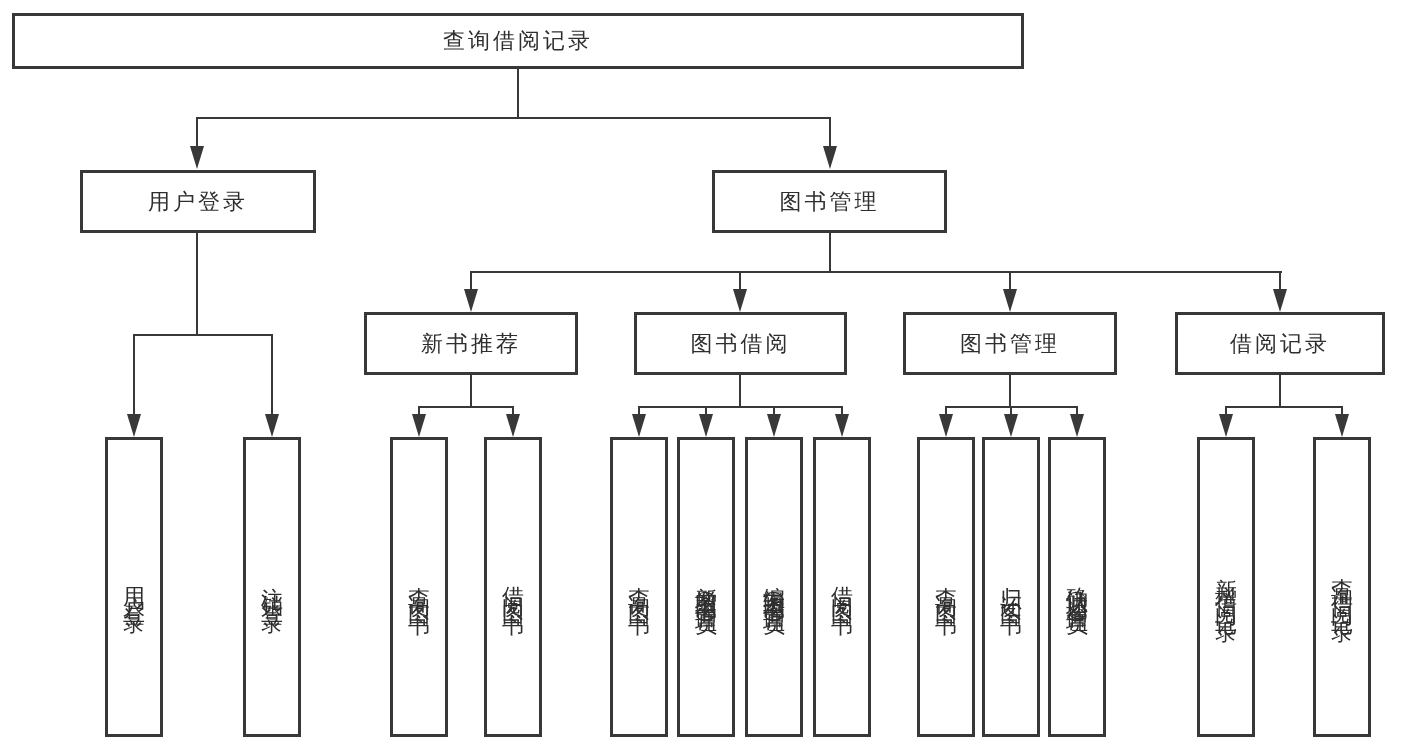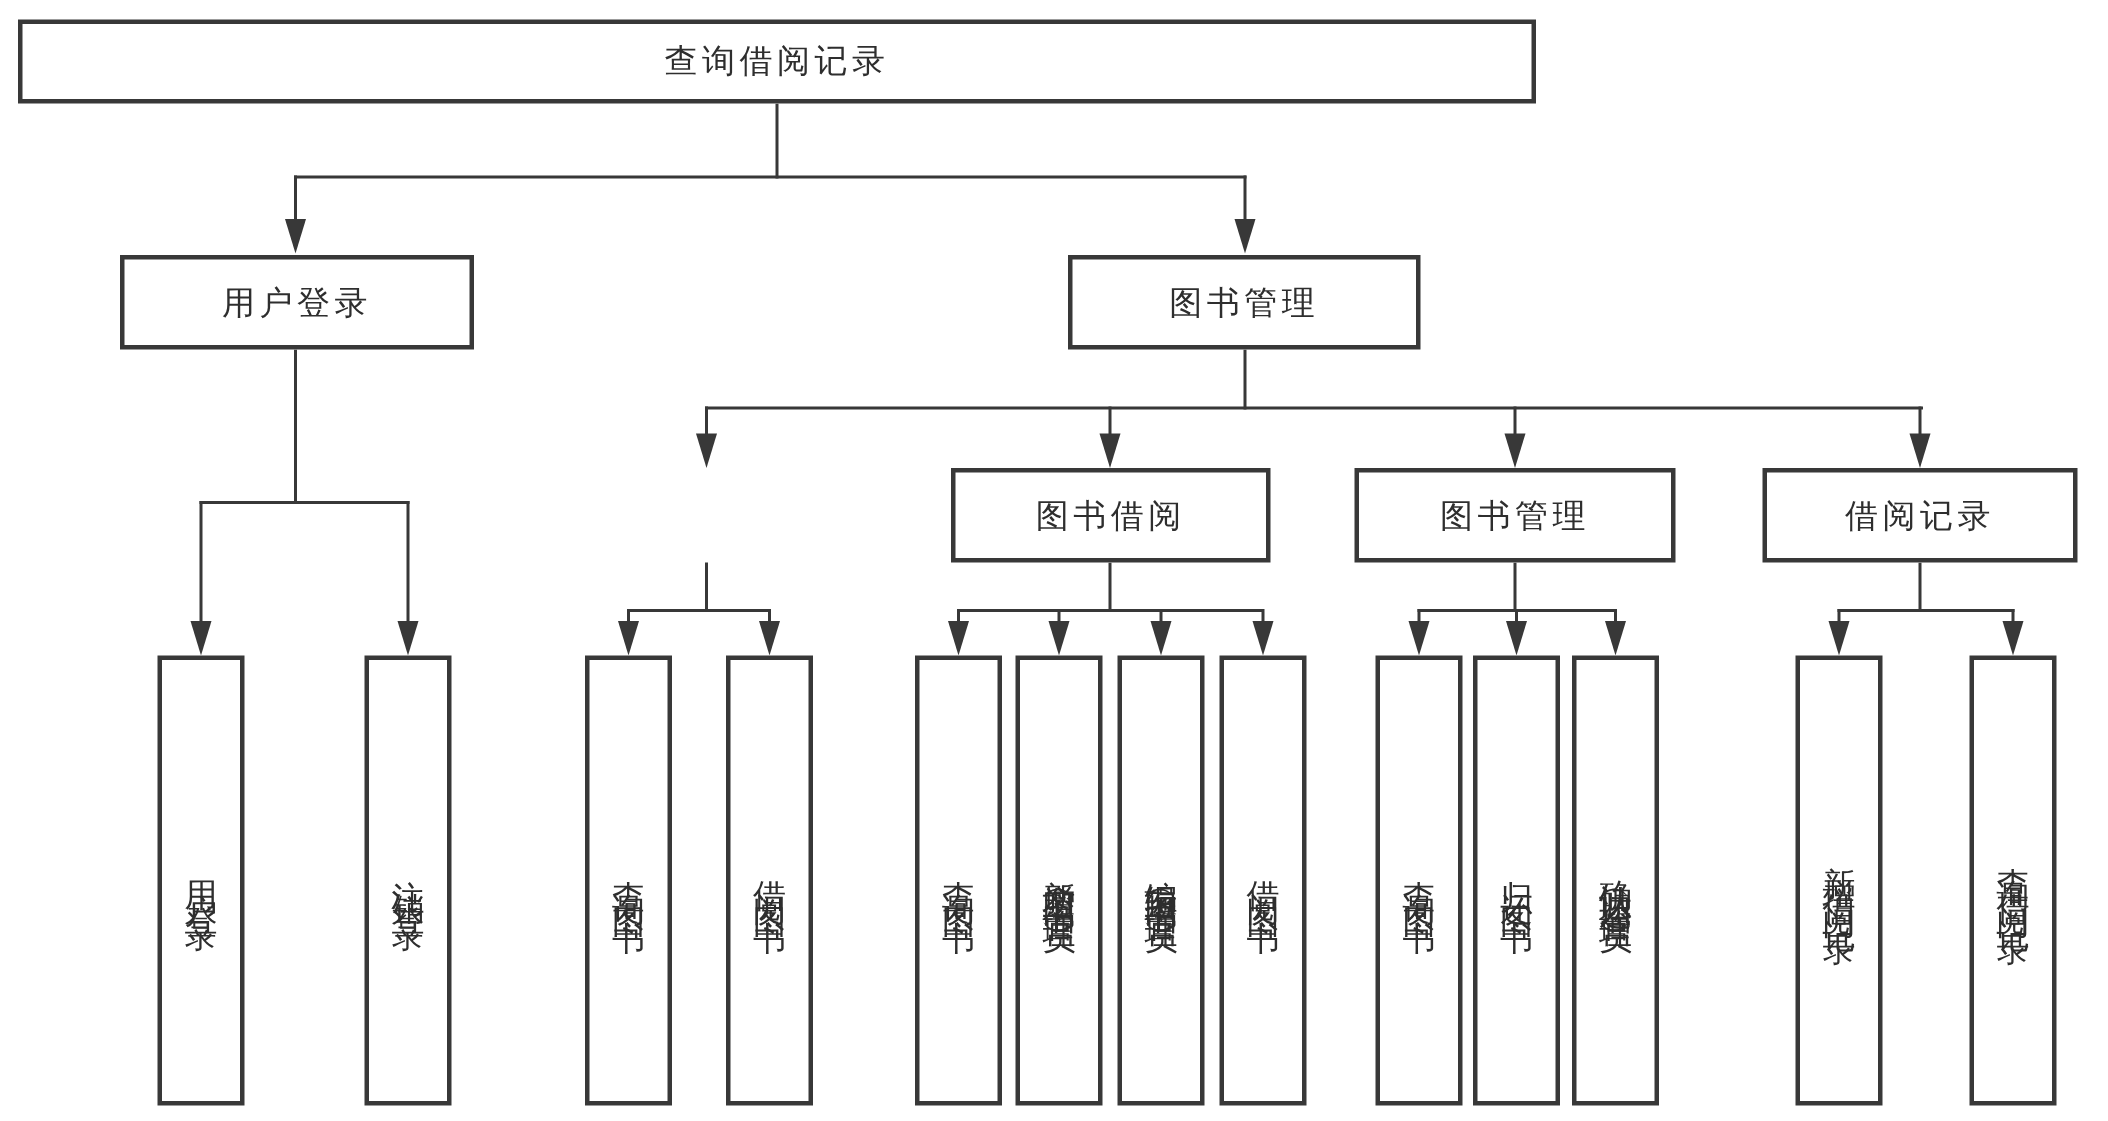--- a/index.html
+++ b/index.html
@@ -63,20 +63,21 @@
 </head>
 <body>
 
 <div id="stage">
 
   <div class="box" style="left:12px; top:13px; width:1006px; height:50px;">查询借阅记录</div>
 
   <div class="box" style="left:80px; top:170px; width:230px; height:57px;">用户登录</div>
   <div class="box" style="left:712px; top:170px; width:229px; height:57px;">图书管理</div>
 
+  <div class="box" style="left:364px; top:312px; width:208px; height:57px;">新书推荐</div>
   <div class="box" style="left:634px; top:312px; width:207px; height:57px;text-align:center;">图书借阅</div>
   <div class="box" style="left:903px; top:312px; width:208px; height:57px;">图书管理</div>
   <div class="box" style="left:1175px; top:312px; width:204px; height:57px;">借阅记录</div>
 
   <div class="box leaf" style="left:105px; top:437px; width:52px; height:294px;">用户登录</div>
   <div class="box leaf" style="left:243px; top:437px; width:52px; height:294px;">注销登录</div>
 
   <div class="box leaf" style="left:390px; top:437px; width:52px; height:294px;">查询图书</div>
   <div class="box leaf" style="left:484px; top:437px; width:52px; height:294px;">借阅图书</div>
 

